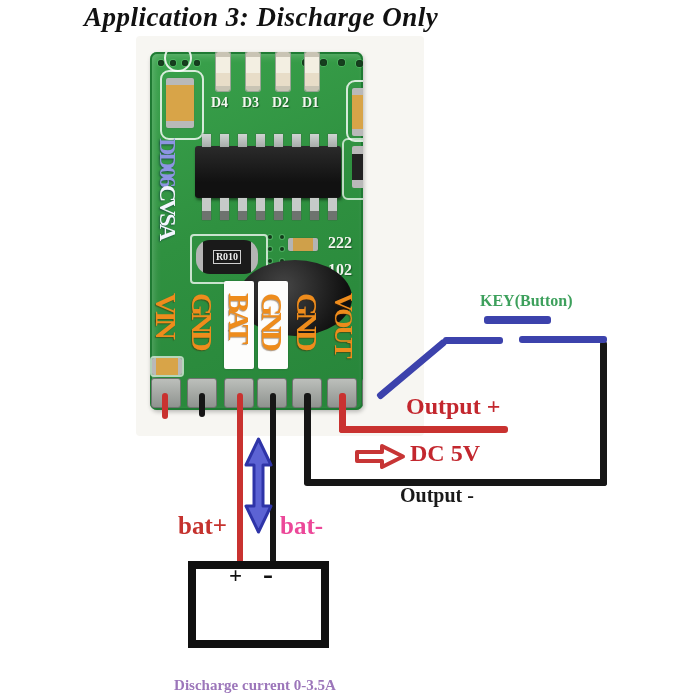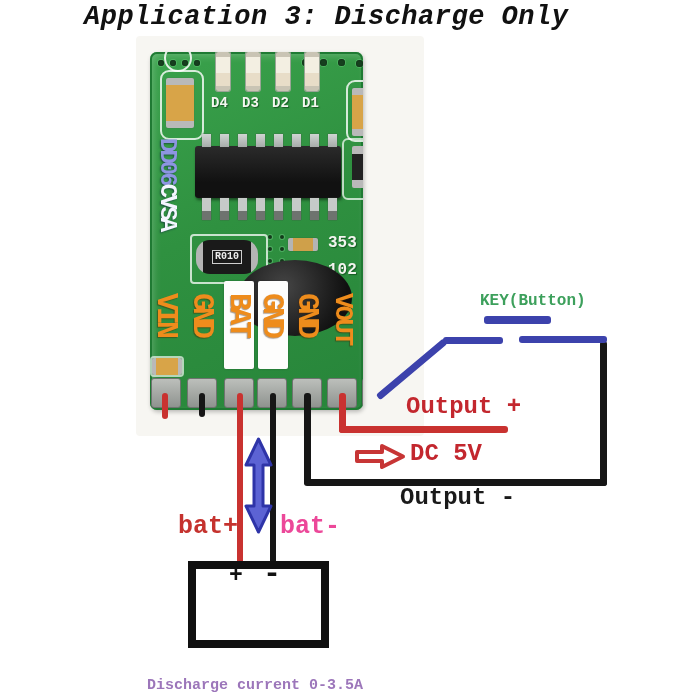--- a/index.html
+++ b/index.html
@@ -1,17 +1,17 @@
 <!DOCTYPE html>
 <html><head>
 <meta charset="utf-8">
 <style>
   html,body{margin:0;padding:0;background:#ffffff;}
   #stage{position:relative;width:700px;height:700px;background:#ffffff;overflow:hidden;
-         font-family:Liberation Mono, monospace;}
+         font-family:Liberation Serif, serif;}
   .abs{position:absolute;}
   .nowrap{white-space:nowrap;}
 
   
   .title{left:84px;top:2px;font-size:27px;font-weight:bold;font-style:italic;color:#111;letter-spacing:.5px;}
 
   
   .photo-bg{left:136px;top:36px;width:288px;height:400px;background:#f7f6f2;border-radius:4px;}
 
   
@@ -60,21 +60,21 @@
 
   
   .wire{position:absolute;border-radius:3px;}
   .red{background:#c93230;} .blk{background:#161616;} .blu{background:#3c42ac;}
 
   
   .t-key{left:480px;top:292px;font-size:16px;font-weight:bold;color:#3da05c;}
   .t-ocur{left:406px;top:377px;font-size:13.5px;font-weight:bold;color:#5d55a6;}
   .t-oplus{left:406px;top:393px;font-size:24px;font-weight:bold;color:#c3272e;}
   .t-dc5v{left:410px;top:440px;font-size:24px;font-weight:bold;color:#c3272e;}
-  .t-ominus{left:400px;top:484px;font-size:24px;font-weight:bold;color:#1a1a1a;}
+  .t-ominus{left:400px;top:484px;font-size:20px;font-weight:bold;color:#1a1a1a;}
   .t-batp{left:178px;top:512px;font-size:25px;font-weight:bold;color:#c5322e;}
   .t-batm{left:280px;top:512px;font-size:25px;font-weight:bold;color:#ec4899;}
   .battery{left:188px;top:561px;width:141px;height:87px;border:8px solid #101010;background:#fff;box-sizing:border-box;}
   .t-bplus{left:229px;top:563px;font-size:23px;font-weight:bold;color:#111;}
   .t-bminus{left:263px;top:557px;font-size:30px;font-weight:bold;color:#111;}
   .t-batt{left:100px;top:643px;width:310px;text-align:center;font-size:24px;font-weight:bold;color:#111;letter-spacing:.3px;}
   .t-disch{left:100px;top:677px;width:310px;text-align:center;font-size:15px;font-weight:bold;color:#9c76ba;}
 </style>
 </head>
 <body>
@@ -141,21 +141,21 @@
       <i style="left:2px;top:12px"></i>
         <i style="left:14px;top:12px"></i>
       <i style="left:2px;top:24px"></i>
         <i style="left:14px;top:24px"></i>
       <i style="left:2px;top:36px"></i>
         <i style="left:14px;top:36px"></i>
     </div>
 
     <div class="smd" style="left:138px;top:186px;width:30px"></div>
     <div class="smd" style="left:138px;top:213px;width:28px"></div>
-    <div class="smdnum" style="left:178px;top:182px">353</div>
+    <div class="smdnum" style="left:178px;top:182px">222</div>
     <div class="smdnum" style="left:178px;top:209px">102</div>
 
     <div class="abs rsmd-outline"></div>
     <div class="abs rsmd"></div>
     <div class="via" style="left:222px;top:170px;width:5px;height:5px"></div>
     <div class="via" style="left:222px;top:183px;width:5px;height:5px"></div>
     <div class="via" style="left:222px;top:196px;width:5px;height:5px"></div>
     <div class="via" style="left:222px;top:209px;width:5px;height:5px"></div>
     <div class="via" style="left:222px;top:222px;width:5px;height:5px"></div>
 

